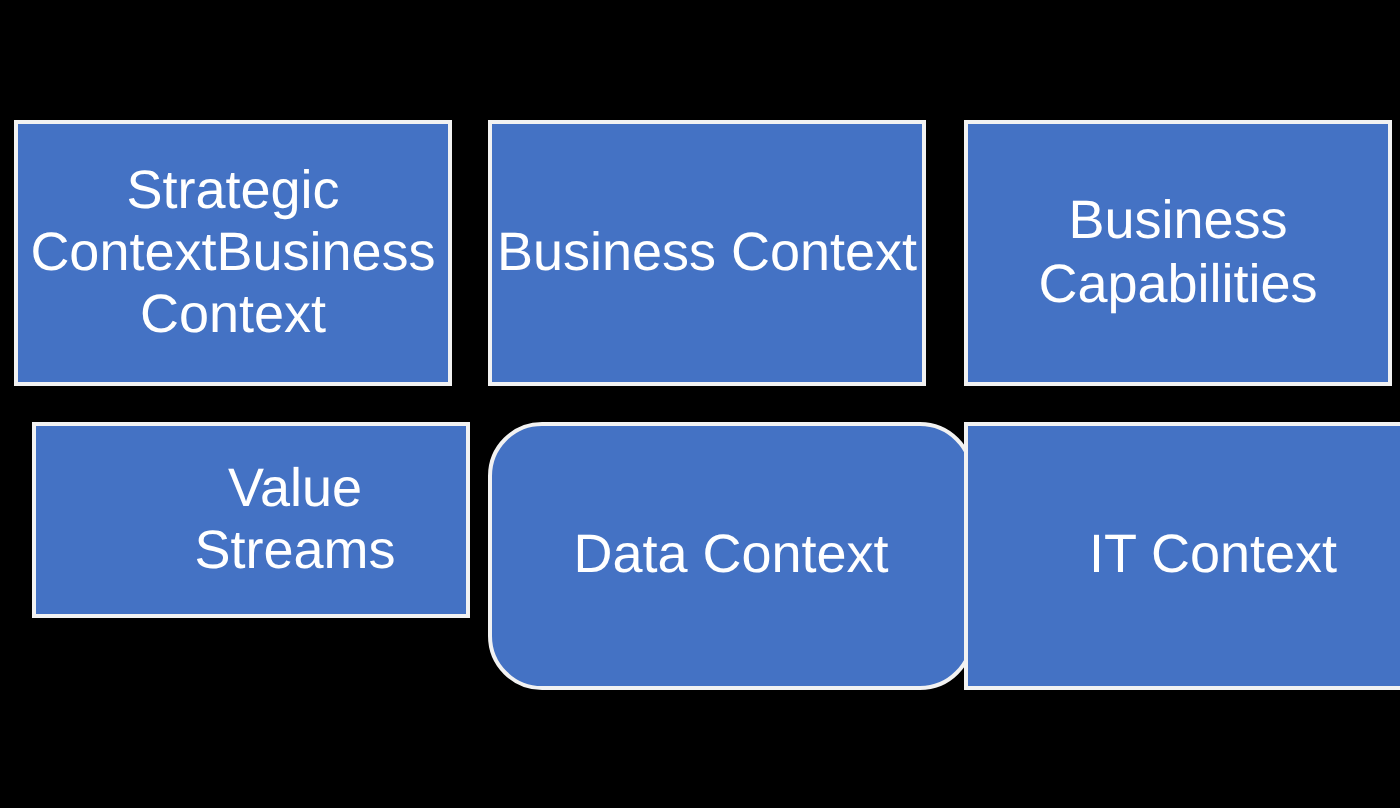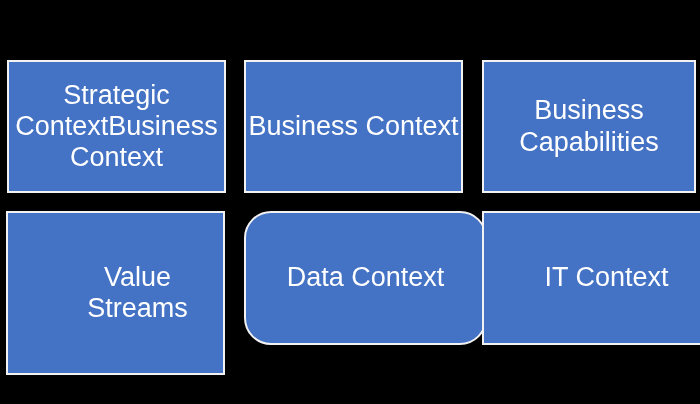--- a/index.html
+++ b/index.html
@@ -30,21 +30,21 @@
     width: 100%;
     color: var(--text-color, #FFFFFF);
     font-size: 27px;
     line-height: 1.16;
     font-weight: 400;
   }
   
   .b1 { left: 7px;   top: 60px;  width: 219px; height: 133px; }
   .b2 { left: 244px; top: 60px;  width: 219px; height: 133px; }
   .b3 { left: 482px; top: 60px;  width: 214px; height: 133px; text-align: center; }
-  .b4 { left: 6px;   top: 211px; width: 219px; height: 164px; padding-left: 44px; }
+  .b4 { left: 16px;   top: 211px; width: 219px; height: 98px; padding-left: 44px; }
   .b5 { left: 244px; top: 211px; width: 243px; height: 134px; border-radius: 27px; }
   .b6 { left: 482px; top: 211px; width: 249px; height: 134px; }
 </style>
 </head>
 <body>
 
 <div class="canvas">
 
   <div class="box b2">
     <span class="box-label">Business Context</span>

